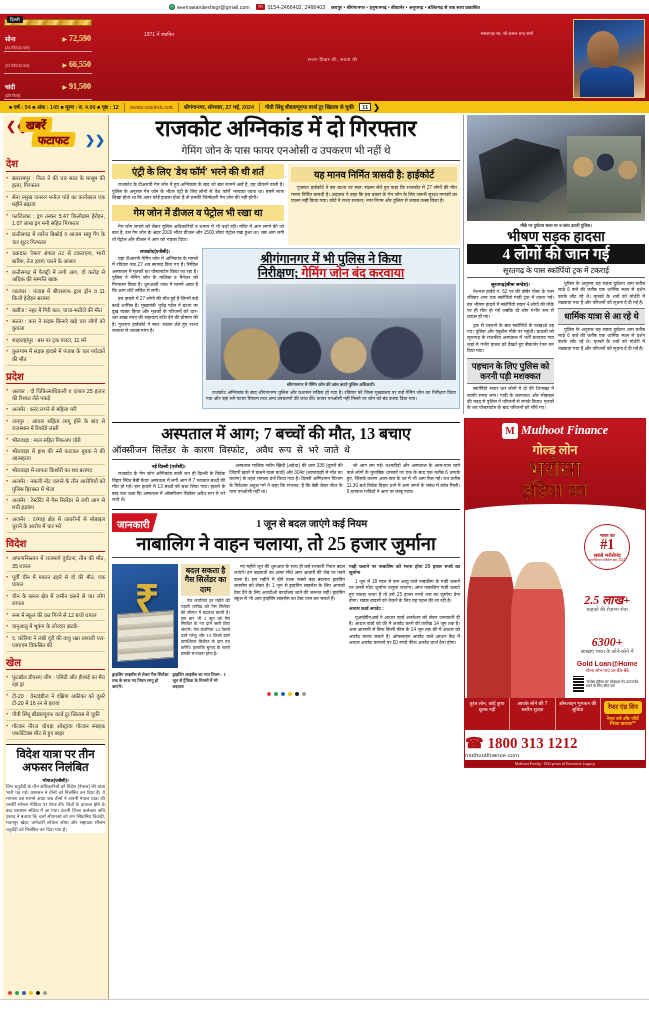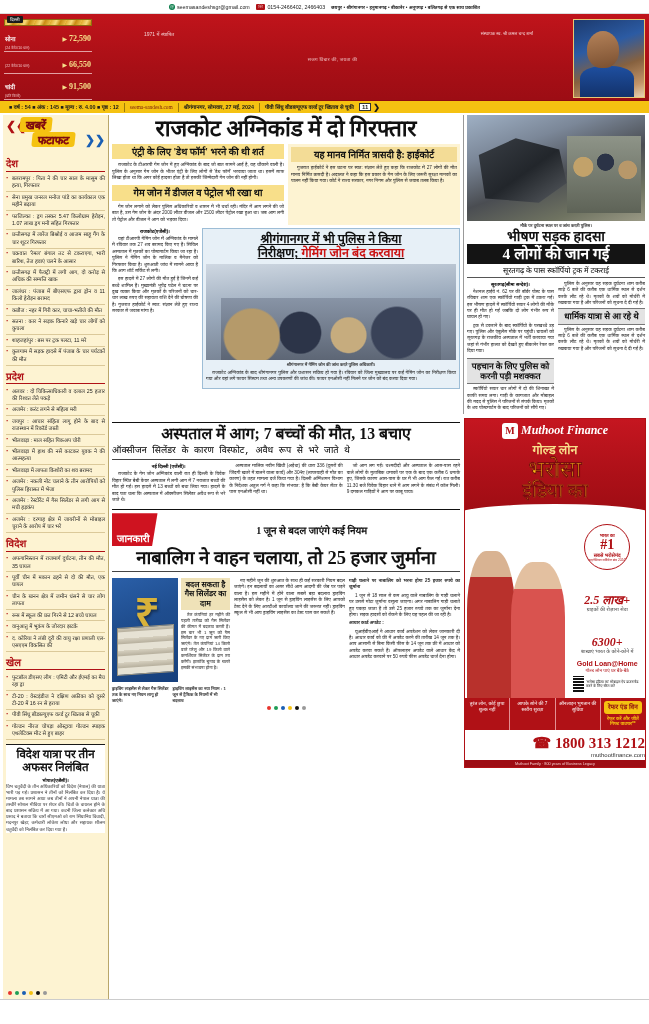--- a/index.html
+++ b/index.html
@@ -217,21 +217,21 @@
   .hospital-wrap { border-top: 1.2px solid #111; margin-top: 4px; padding-top: 2px; }
   .hl-hospital { font-family:"Liberation Serif",serif; font-weight:bold; font-size:15.8px;
      text-align:center; line-height:1.08; color:#111;}
   .sub-hospital { font-family:Liberation Mono, monospace; font-size:9.2px; 
      padding:1.5px 0 3px; border-bottom:0.8px solid #444; }
 
   
   .jankari-wrap { border-top: 1.4px solid #111; margin-top: 4px; padding-top: 3px; }
   .jankari-row { display:flex; align-items:center; gap: 6px; margin-bottom: 2px; }
   .jankari-tag { background:#cf1320; color:#fff; font-family:"Liberation Serif",serif;
-     font-weight:bold; font-size:10px; padding: 18px 8px 1px 5px;
+     font-weight:bold; font-size:10px; padding: 4px 8px 1px 5px;
      clip-path: polygon(0 0, 100% 0, 88% 100%, 0 100%); }
   .jankari-sub { flex:1; text-align:center; font-family:"Liberation Serif",serif;
      font-weight:bold; font-size:10px; color:#111; }
   .hl-jankari { font-family:"Liberation Serif",serif; font-weight:bold; font-size:18.5px;
      text-align:center; line-height:1.06; color:#111; padding:1px 0 2px;
      border-bottom: 0.9px solid #444; }
 
   
   .ad {
     width: 182px; border: 1px solid #b01116; background:#fff; position: relative;
@@ -274,21 +274,21 @@
   .ad-badge .b4 { font-size:3.2px; }
   .ad-stat .n { color:#b01116; font-family:"Liberation Serif",serif; font-weight:bold;
       font-style:italic; font-size:12px; line-height:1;margin-top:24px; }
   .ad-stat .t { font-size:5px; color:#444; line-height:1.2; }
   .ad-strip { background:#b01116; color:#fff; display:flex; }
   .ad-strip .cellx { flex:1; font-size:4.8px; text-align:center; padding:3px 2px;
       border-right:0.6px solid #e38f93; line-height:1.25; }
   .ad-strip .cellx:last-child { border-right:none; }
   .ad-refer { background:#f5c211; color:#8e0a10; font-weight:bold; font-size:6.5px;
       border-radius:3px; padding:2px 4px; display:inline-block; }
-  .ad-phone { background:#fff; text-align:right; padding:4px 0 2px; }
+  .ad-phone { background:#fff; text-align:left; padding:4px 0 2px; }
   .ad-phone .num { color:#b01116; font-family:"Liberation Serif",serif; font-weight:bold; font-size:15px; }
   .ad-phone .site { color:#333; font-size:6px; }
   .ad-footer { background:#9d0c13; color:#f3c9cb; font-size:3.8px; text-align:center; padding:1.5px; }
   .ad-goldloan { color:#b01116; font-weight:bold; font-size:7px; }
   .bottom-dots { display:flex; gap:3px; justify-content:center; padding:2px 0; }
   .bottom-dots i { width:4px;height:4px;border-radius:50%; display:block; }
   .page-footline { height:6px; background:#fff; border-top:0.5px solid #ccc; }
 </style>
 </head>
 <body>
@@ -420,20 +420,21 @@
           <i style="background:#999"></i>
       </div>
     </div>
 
     <div class="main">
 
       <div class="main-top">
 
         <div class="main-left">
           <div class="headline-1">राजकोट अग्निकांड में दो गिरफ्तार</div>
+          <div class="subhead-1">गेमिंग जोन के पास फायर एनओसी व उपकरण भी नहीं थे</div>
 
           <div class="cols-2">
             <div class="col">
               <div class="yellow-hl">एंट्री के लिए 'डेथ फॉर्म' भरने की थी शर्त</div>
               <div class="bodytext" style="margin-top:3px">
                 <p>राजकोट के टीआरपी गेम जोन में हुए अग्निकांड के बाद जो बात सामने आई है, वह चौंकाने वाली है। पुलिस के अनुसार गेम जोन के भीतर एंट्री के लिए लोगों से 'डेथ फॉर्म' भरवाया जाता था। इसमें साफ लिखा होता था कि अगर कोई हादसा होता है तो इसकी जिम्मेदारी गेम जोन की नहीं होगी।</p>
               </div>
               <div class="yellow-hl" style="margin-top:4px">गेम जोन में डीजल व पेट्रोल भी रखा था</div>
               <div class="bodytext" style="margin-top:3px">
                 <p>गेम जोन लगाने को लेकर पुलिस अधिकारियों व शासन में भी चर्चा रही। मंदिर में आग लगने की जो बात है, उस गेम जोन के अंदर 2000 लीटर डीजल और 1500 लीटर पेट्रोल रखा हुआ था। जब आग लगी तो पेट्रोल और डीजल ने आग को भड़का दिया।</p>

